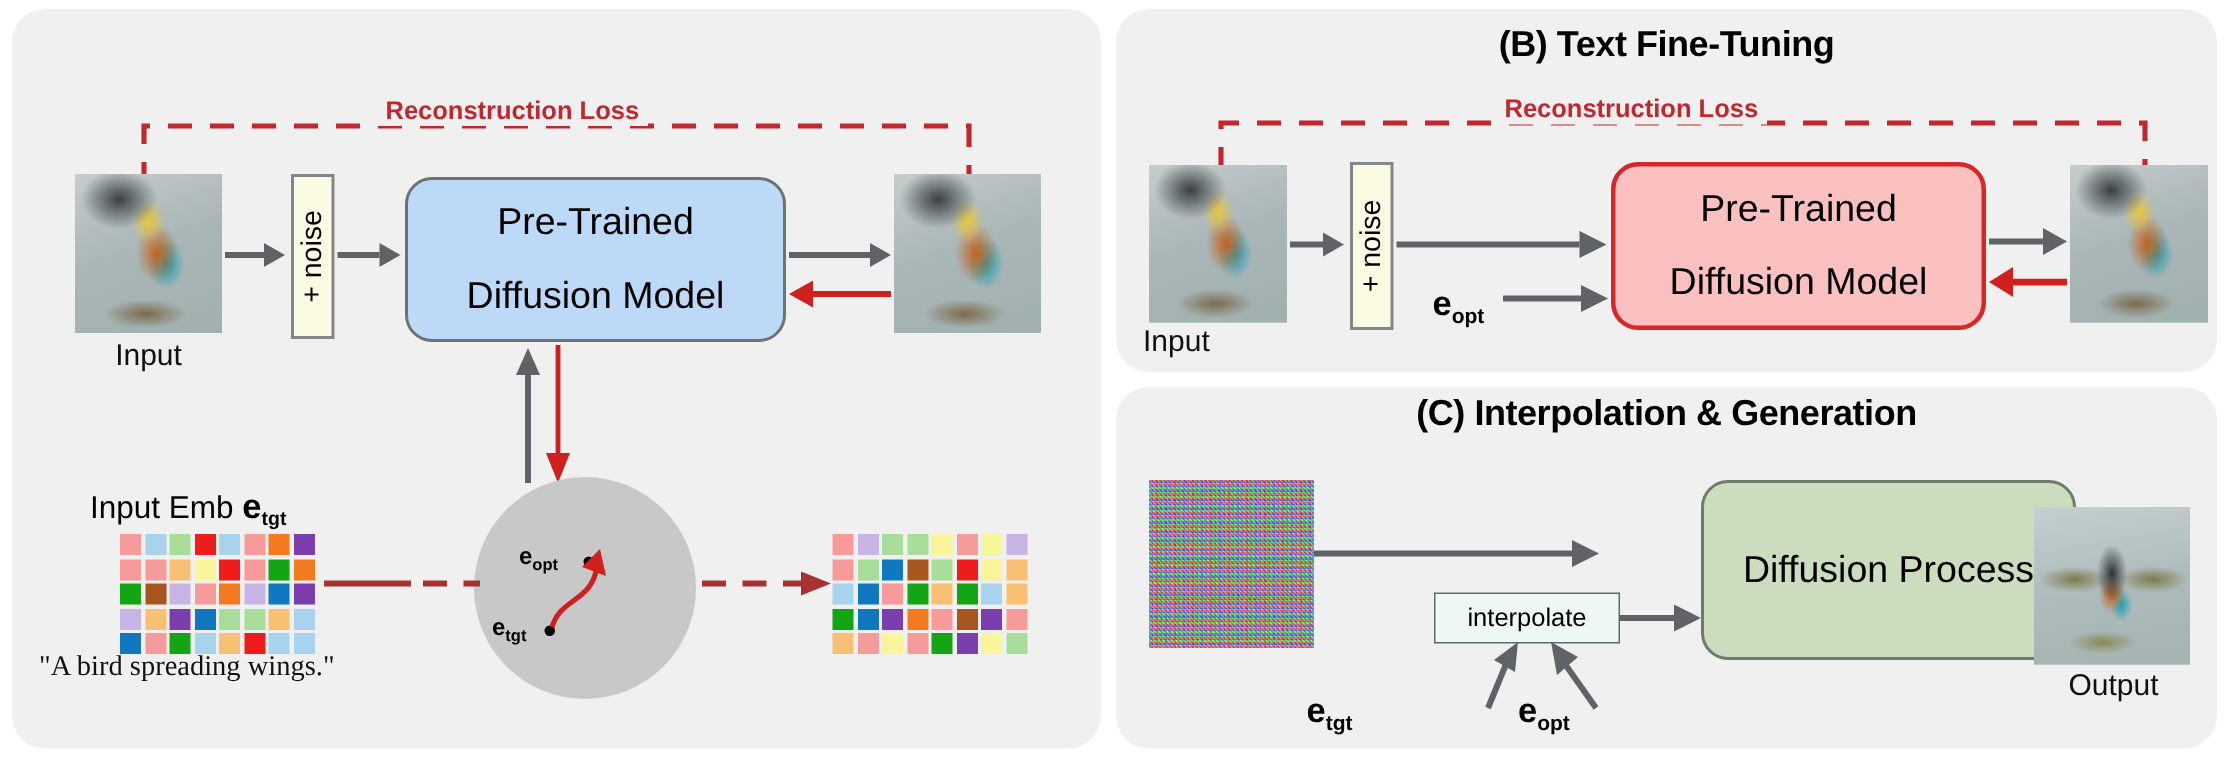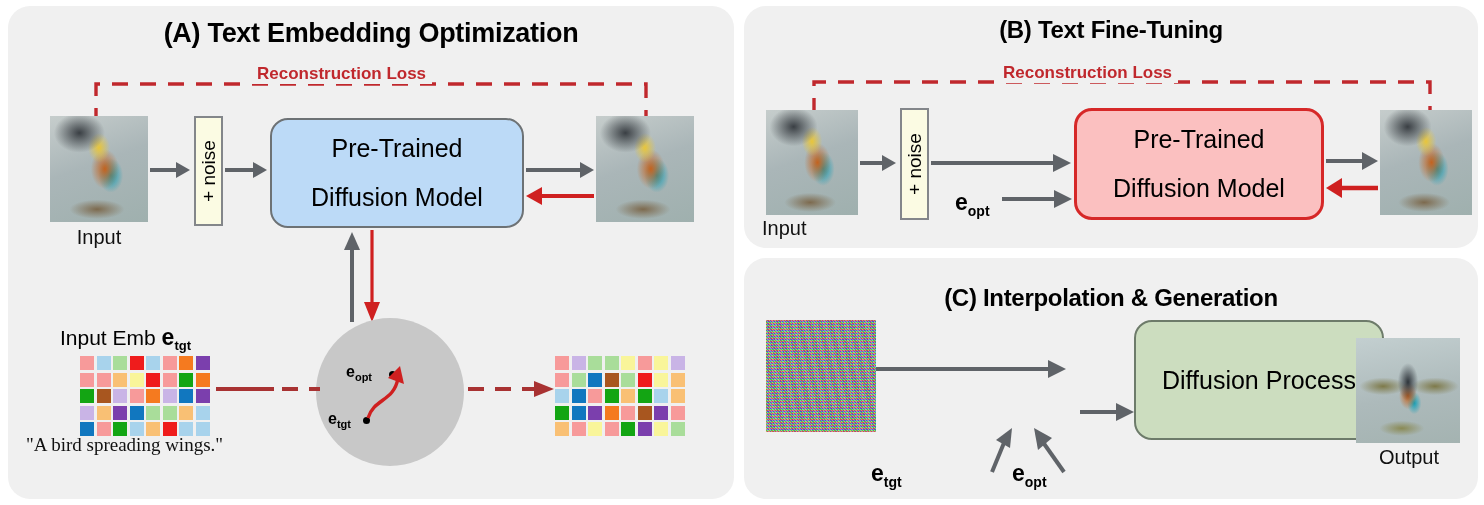--- a/index.html
+++ b/index.html
@@ -19,21 +19,21 @@
   #panel-b { left: 744px; top: 6px;  width: 734px; height: 242px; }
   #panel-c { left: 744px; top: 258px; width: 734px; height: 241px; }
 
   .panel-title {
     position: absolute; width: 100%; text-align: center;
     font-weight: bold; color: #000;
     letter-spacing: -0.3px;
   }
   #panel-a .panel-title { top: 12px;  font-size: 27px; }
   #panel-b .panel-title { top: 10px;  font-size: 24px; }
-  #panel-c .panel-title { top: 26px;  font-size: 24px; }
+  #panel-c .panel-title { top: 4px;  font-size: 24px; }
 
   .loss-label {
     position: absolute;
     color: #c0282d;
     font-size: 17px;
     font-weight: bold;
     background: #f0f0f0;
     padding: 0 6px;
     z-index: 6;
     white-space: nowrap;
@@ -148,21 +148,20 @@
 
   .eopt-inline {
     position: absolute; font-size: 23px; font-weight: bold; color: #000; white-space: nowrap;
   }
   .eopt-inline sub { font-size: 14px; }
 </style>
 </head>
 <body>
 
 <div class="panel" id="panel-a">
-  <div class="panel-title">(A) Text Embedding Optimization</div>
 
   <svg class="arrow" style="left:0;top:0;width:726px;height:493px;">
     <path d="M 88 118 L 88 78 L 638 78 L 638 118" fill="none" stroke="#c0282d" stroke-width="3.4" stroke-dasharray="16 12"></path>
   </svg>
   <div class="loss-label" style="left:243px; top:58px;">Reconstruction Loss</div>
 
   <div class="photo bird-perch" id="a-input" style="left:42px; top:110px; width:98px; height:106px;"></div>
   <div class="img-caption" style="left:42px; top:220px; width:98px;">Input</div>
 
   <svg class="arrow" style="left:142px; top:152px; width:42px; height:24px;">
@@ -374,20 +373,23 @@
 <div class="panel" id="panel-c">
   <div class="panel-title">(C) Interpolation &amp; Generation</div>
 
   <div class="photo noise-img" style="left:22px; top:62px; width:110px; height:112px;"></div>
 
   <svg class="arrow" style="left:132px; top:100px; width:190px; height:22px;">
     <line x1="0" y1="11" x2="172" y2="11" stroke="#5f6368" stroke-width="4"></line>
     <polygon points="172,2 190,11 172,20" fill="#5f6368"></polygon>
   </svg>
 
+  <div class="interp-box" style="left:212px; top:137px; width:124px; height:34px;">
+    <span>interpolate</span>
+  </div>
 
   <svg class="arrow" style="left:336px; top:143px; width:54px; height:22px;">
     <line x1="0" y1="11" x2="36" y2="11" stroke="#5f6368" stroke-width="4"></line>
     <polygon points="36,2 54,11 36,20" fill="#5f6368"></polygon>
   </svg>
 
   <svg class="arrow" style="left:200px; top:168px; width:80px; height:48px;">
     <line x1="48" y1="46" x2="62" y2="12" stroke="#5f6368" stroke-width="4"></line>
     <polygon points="52,14 68,2 66,22" fill="#5f6368"></polygon>
   </svg>

